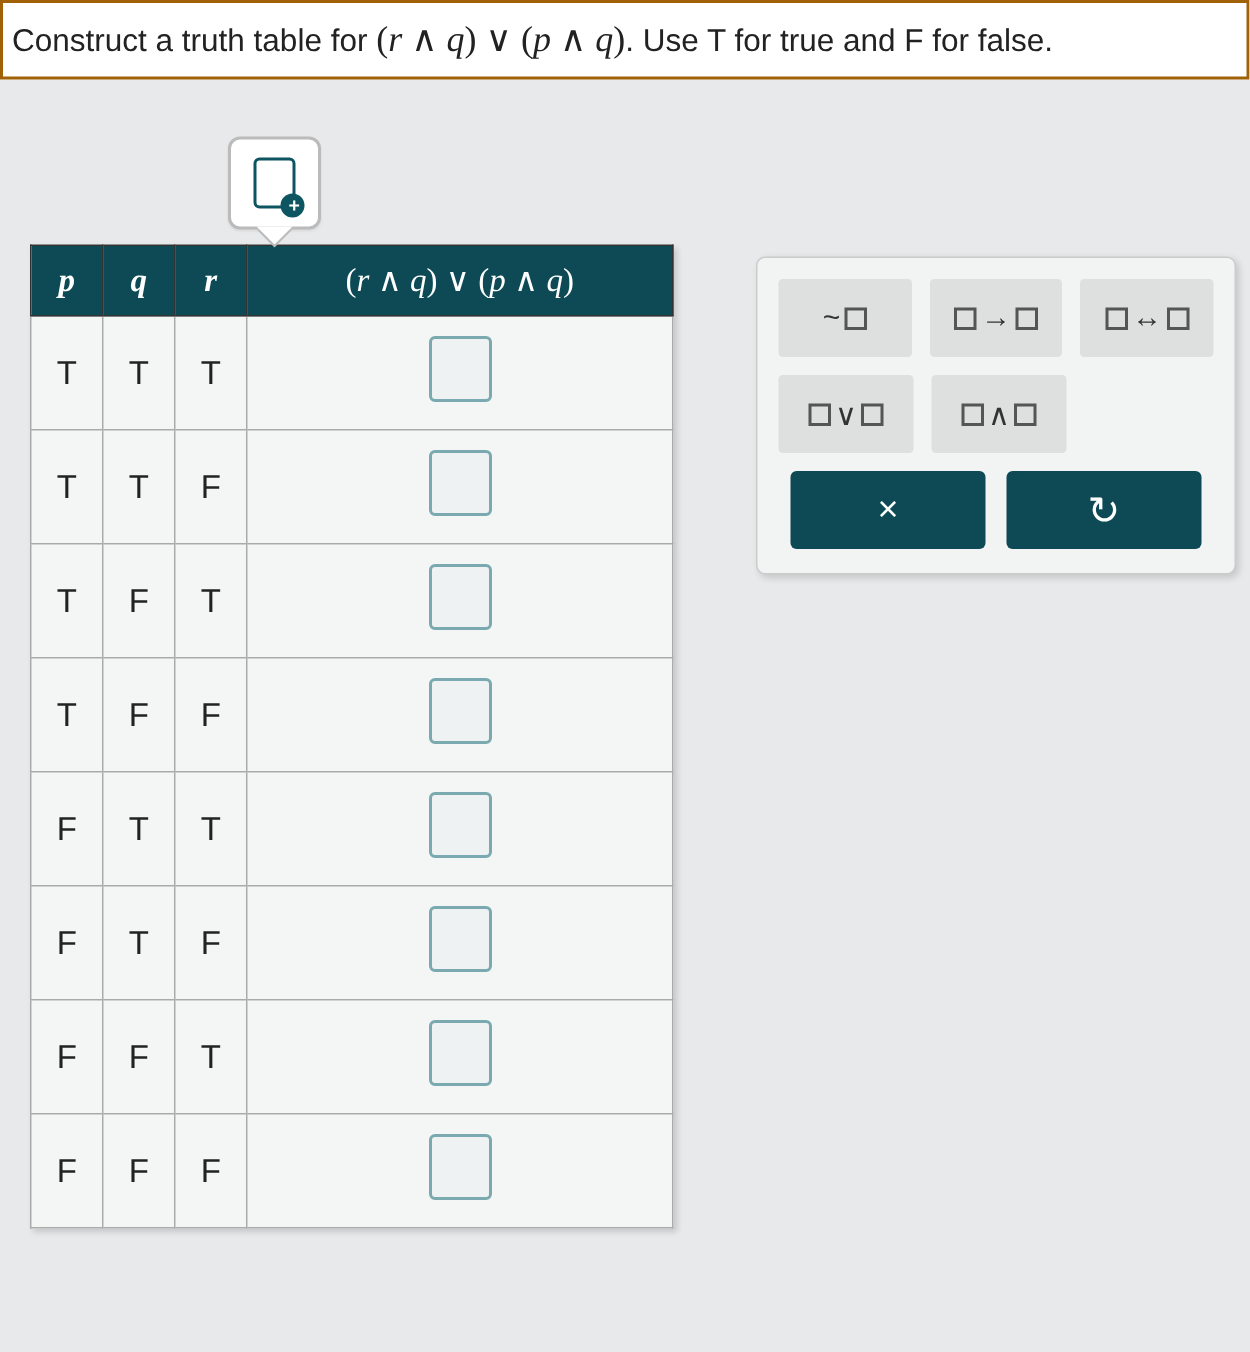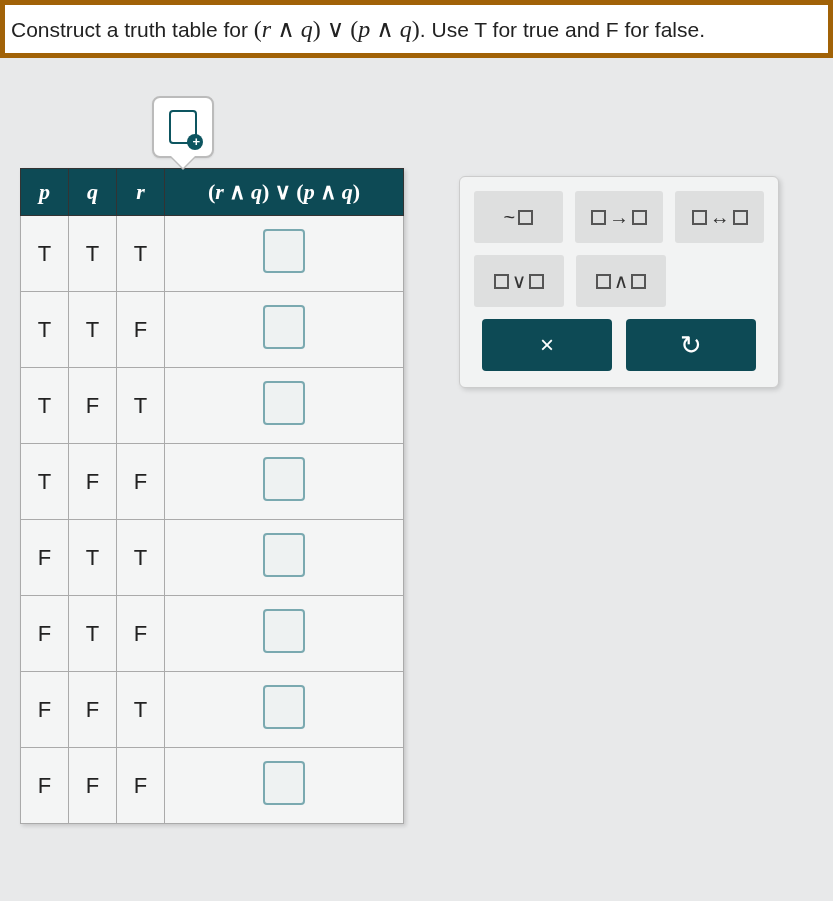--- a/index.html
+++ b/index.html
@@ -7,21 +7,21 @@
     margin: 0;
     padding: 0;
     font-family: Arial, sans-serif;
     background: #e8e9ea;
     width: 833px;
     height: 901px;
     overflow: hidden;
   }
   .instruction-bar {
     background: #fff;
-    border: 5px solid #a16207;
+    border: 2px solid #a16207;
     padding: 10px 6px;
     font-size: 21px;
     color: #222;
   }
   .instruction-bar .formula {
     font-family: "Times New Roman", serif;
     font-size: 24px;
   }
   .content-area {
     display: flex;
@@ -91,21 +91,21 @@
     background: #0d4a55;
     color: #fff;
     font-family: "Times New Roman", serif;
     font-style: italic;
     font-weight: bold;
     font-size: 22px;
     padding: 10px 0;
     border: 1px solid #333;
   }
   table.truth th.narrow { width: 48px; }
-  table.truth th.wide { width: 239px; font-style: normal; font-weight: bold; font-size: 22px; margin-left: 47px; }
+  table.truth th.wide { width: 284px; font-style: normal; font-weight: normal; font-size: 22px; margin-left: 47px; }
   table.truth th.wide .it { font-style: italic; }
   table.truth td {
     border: 1px solid #aaa;
     text-align: center;
     font-size: 22px;
     color: #222;
     height: 76px;
     background: #f4f5f5;
   }
   .answer-box {

